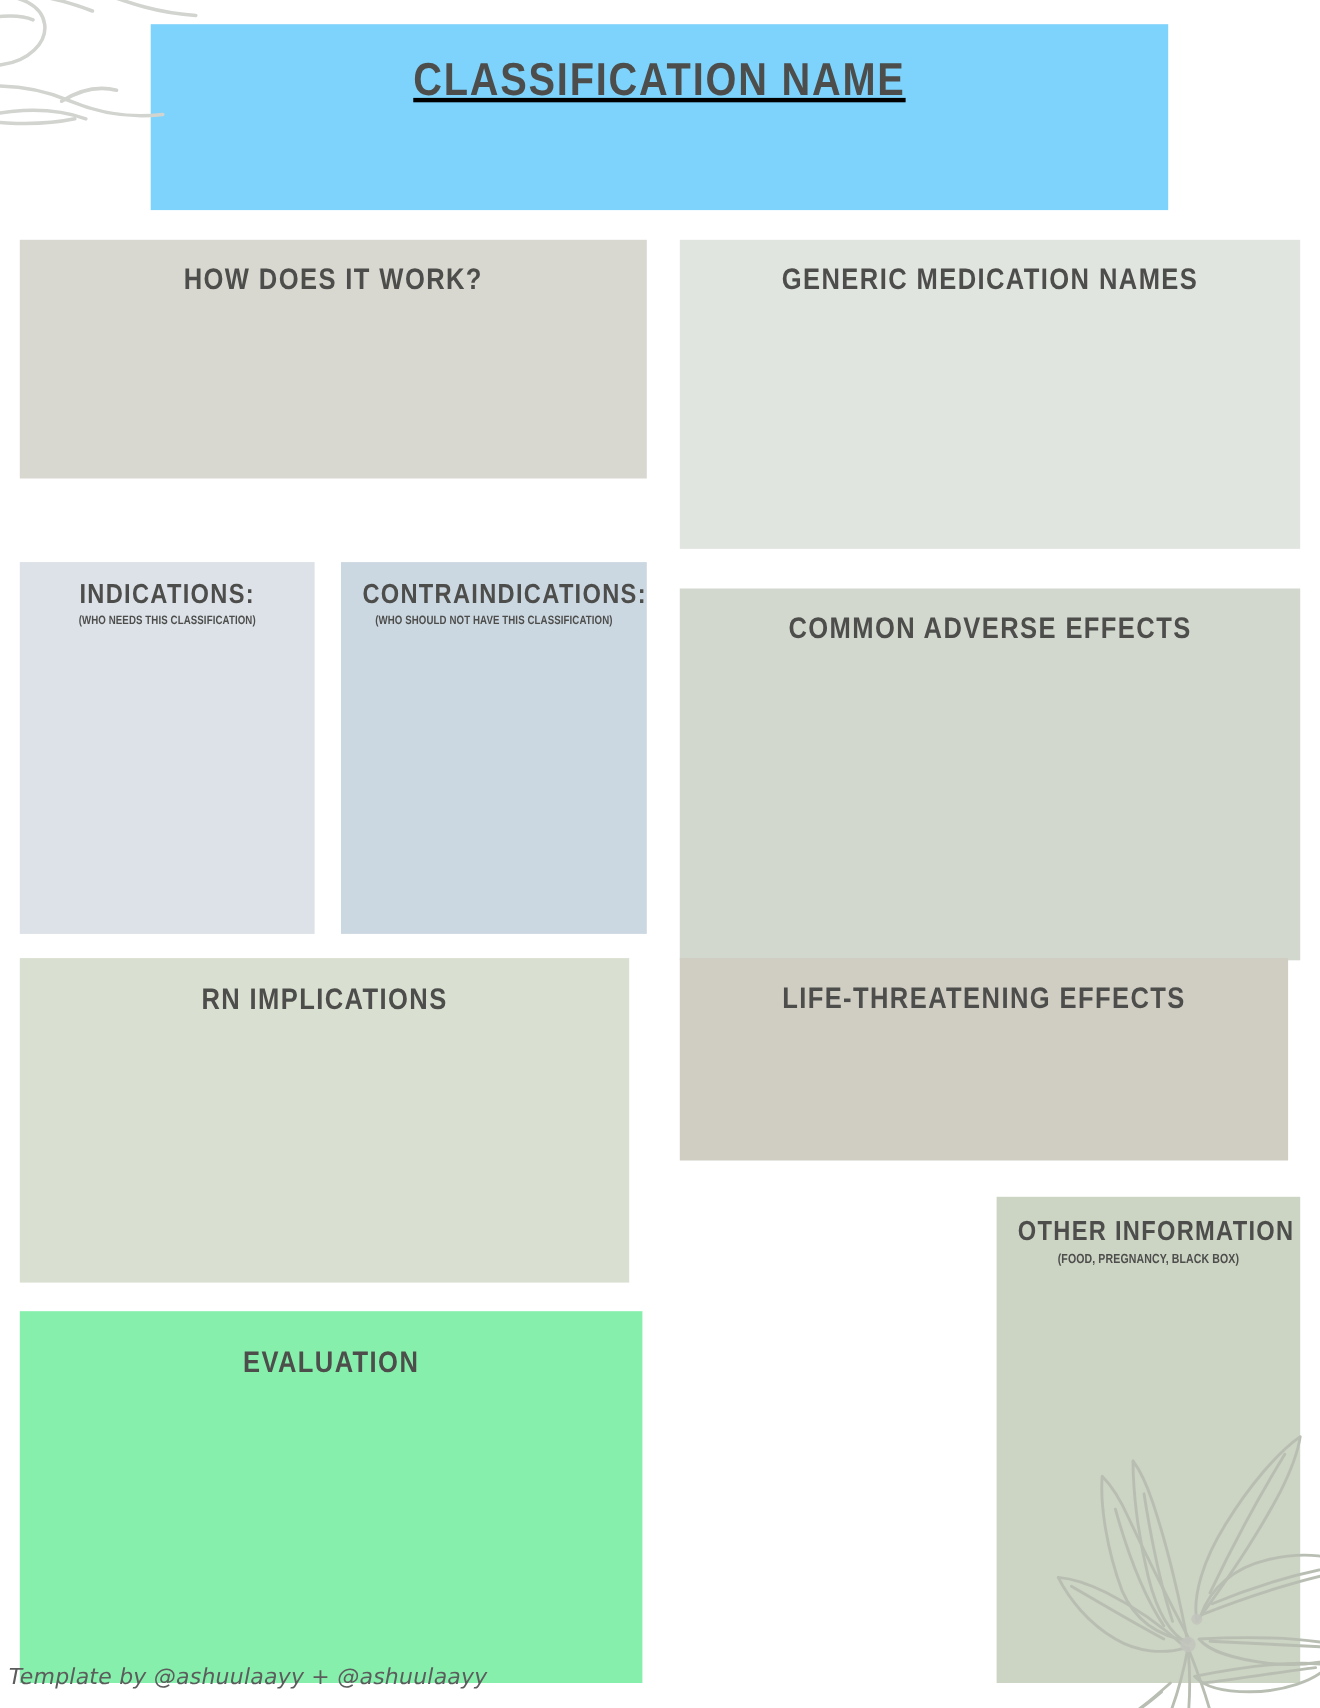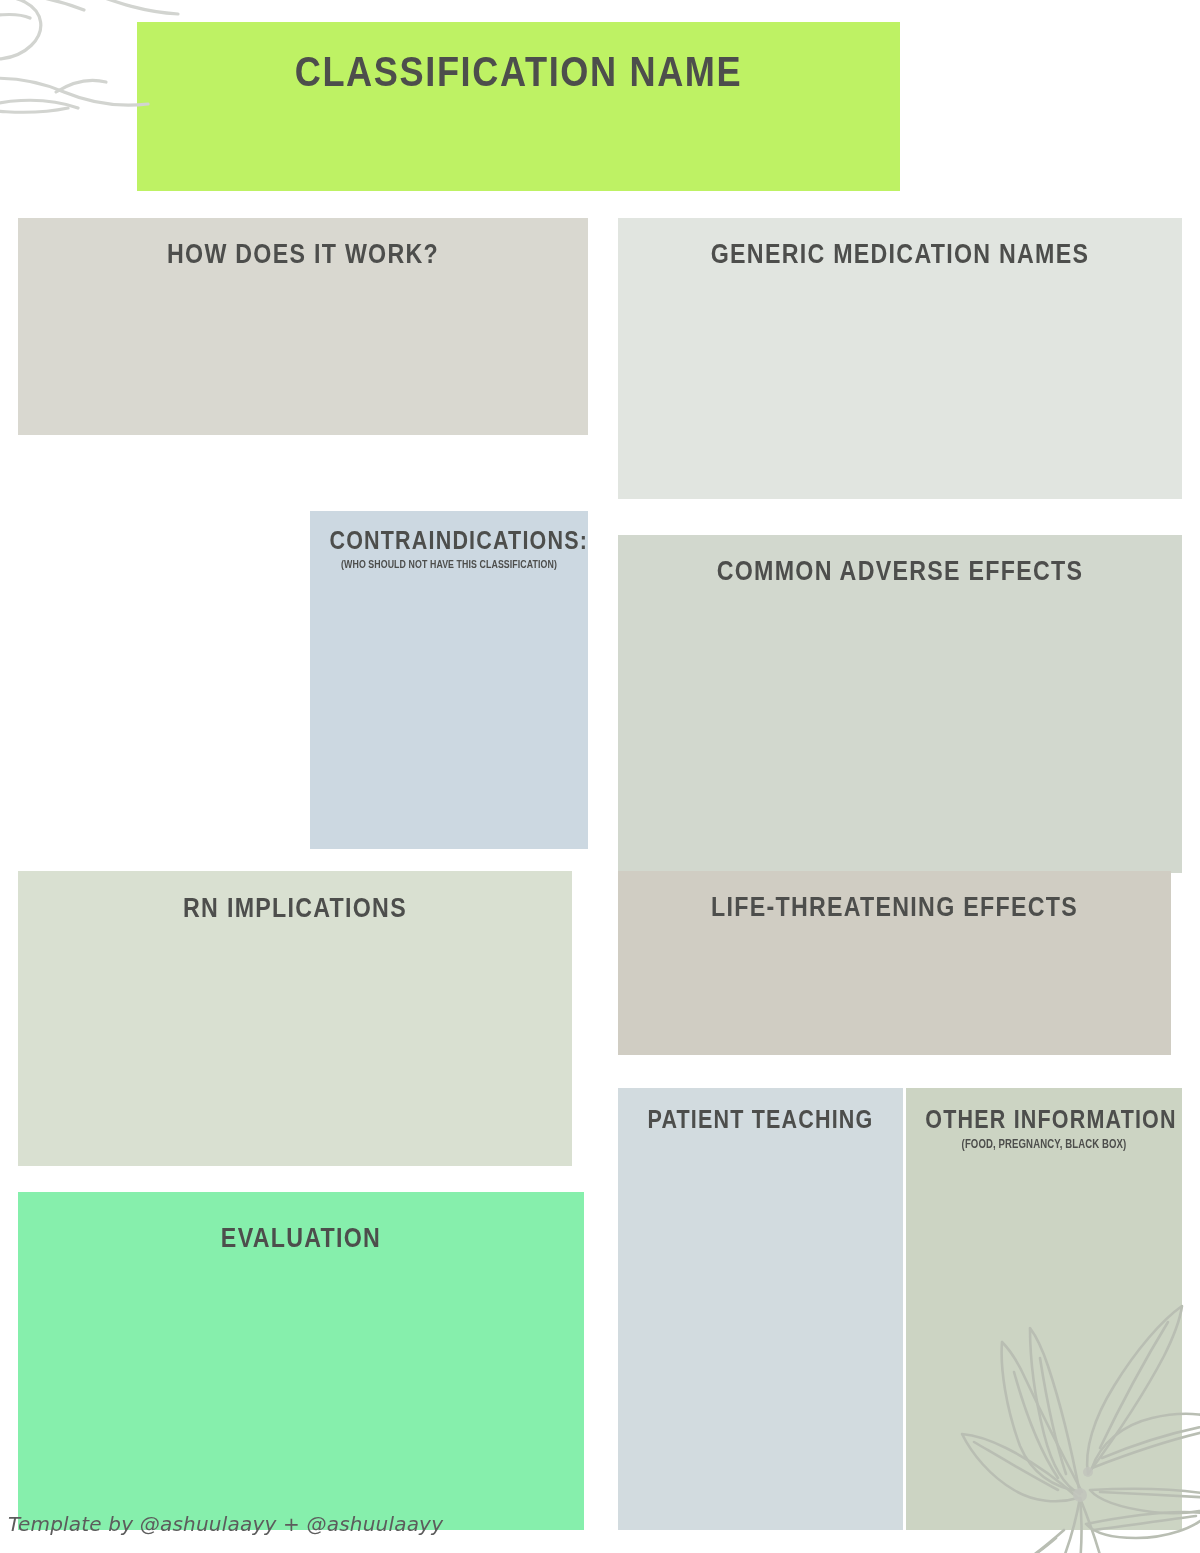--- a/index.html
+++ b/index.html
@@ -64,22 +64,23 @@
     letter-spacing: 0.01em;
     transform: scaleX(0.80);
     transform-origin: center top;
     white-space: nowrap;
     line-height: 1.1;
   }
 
   
   #panel-classification-name {
     left: 137px;  top: 22px;
-    width: 763px; height: 169px;
-    background: #bef264;
+    width: 925px; height: 169px;
+    background: #7dd3fc;
+    text-decoration: underline;
   }
   #panel-classification-name .panel-title {
     font-size: 42px;
     letter-spacing: 0.045em;
     margin-top: 28px;
   }
 
   
   #panel-how-does-it-work {
     left: 18px;  top: 218px;
@@ -212,20 +213,24 @@
   </div>
 
   <div class="panel" id="panel-how-does-it-work">
     <div class="panel-title">HOW DOES IT WORK?</div>
   </div>
 
   <div class="panel" id="panel-generic-medication-names">
     <div class="panel-title">GENERIC MEDICATION NAMES</div>
   </div>
 
+  <div class="panel" id="panel-indications">
+    <div class="panel-title">INDICATIONS:</div>
+    <div class="panel-sub">(WHO NEEDS THIS CLASSIFICATION)</div>
+  </div>
 
   <div class="panel" id="panel-contraindications">
     <div class="panel-title">CONTRAINDICATIONS:</div>
     <div class="panel-sub">(WHO SHOULD NOT HAVE THIS CLASSIFICATION)</div>
   </div>
 
   <div class="panel" id="panel-common-adverse-effects">
     <div class="panel-title">COMMON ADVERSE EFFECTS</div>
   </div>
 
@@ -234,23 +239,20 @@
   </div>
 
   <div class="panel" id="panel-rn-implications">
     <div class="panel-title">RN IMPLICATIONS</div>
   </div>
 
   <div class="panel" id="panel-evaluation">
     <div class="panel-title">EVALUATION</div>
   </div>
 
-  <div class="panel" id="panel-patient-teaching">
-    <div class="panel-title">PATIENT TEACHING</div>
-  </div>
 
   <div class="panel" id="panel-other-information">
     <div class="panel-title">OTHER INFORMATION</div>
     <div class="panel-sub">(FOOD, PREGNANCY, BLACK BOX)</div>
   </div>
 
   <svg id="deco-bottomright" class="deco" viewBox="0 0 300 300">
     <g fill="none" stroke="#b9beb3" stroke-width="2.6" stroke-linecap="round" stroke-linejoin="round">
 
       <path d="M150 232 C 142 190, 132 146, 118 104 C 112 86, 106 74, 100 66

